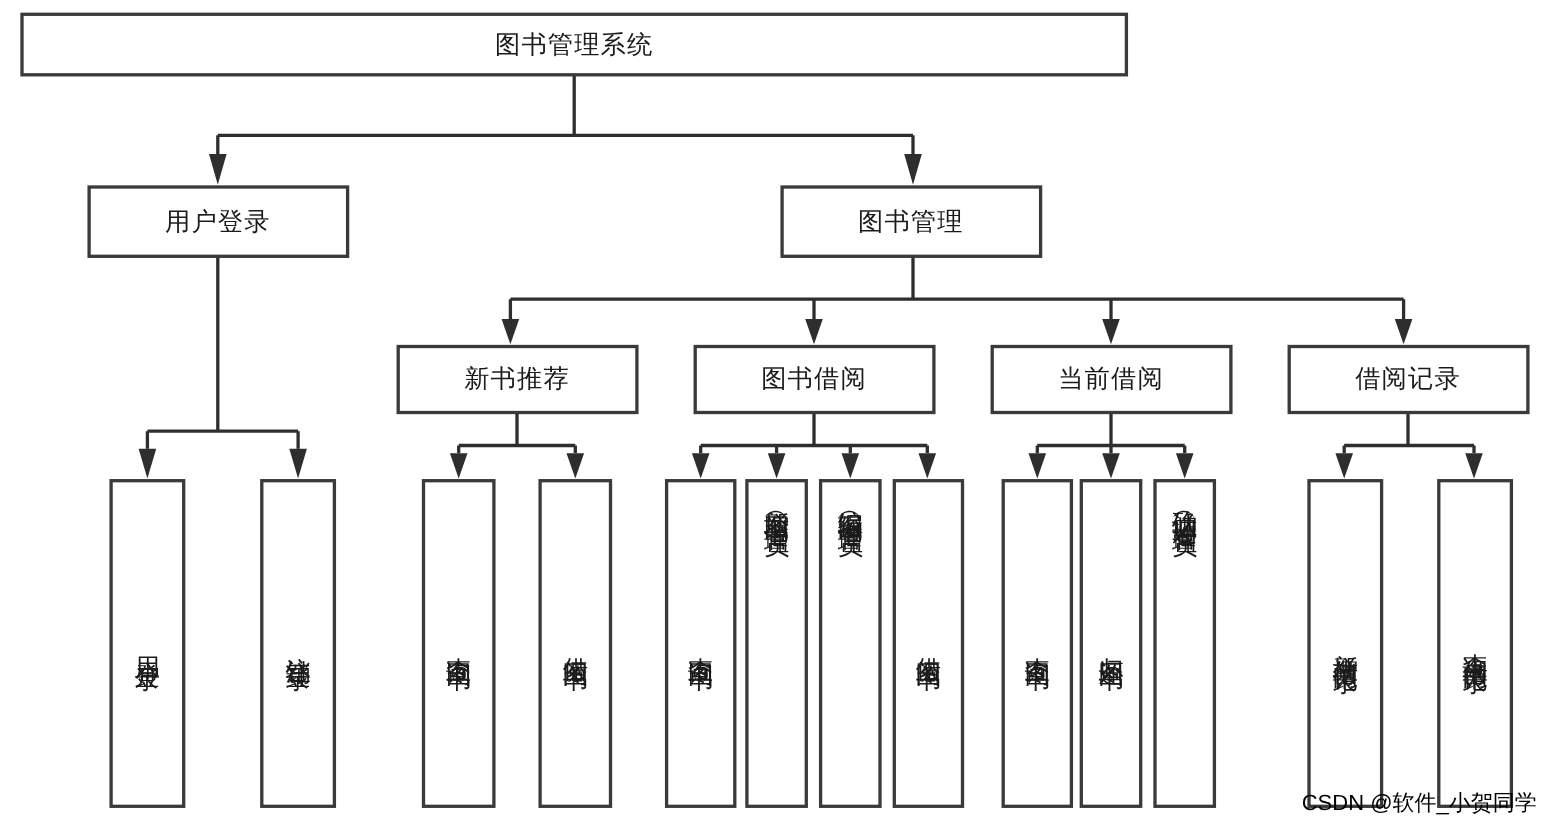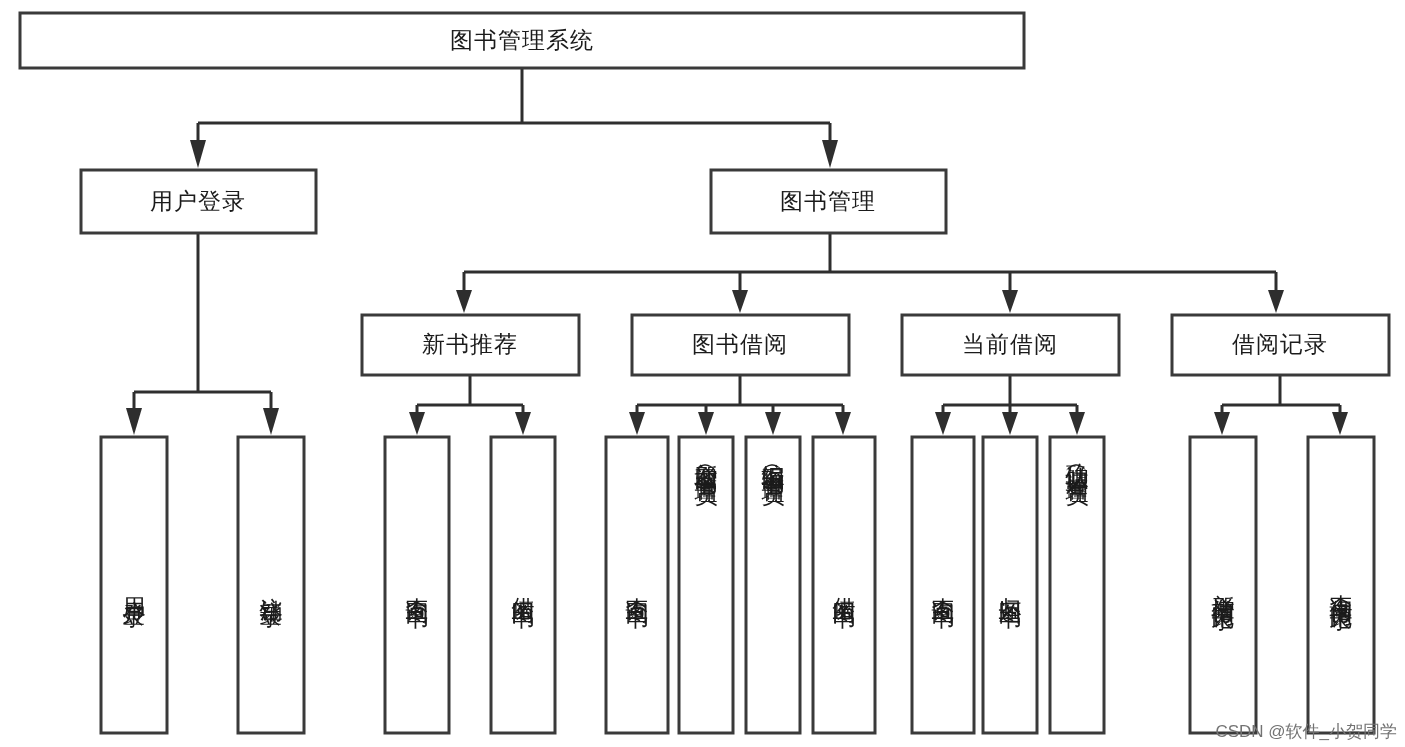--- a/index.html
+++ b/index.html
@@ -33,21 +33,21 @@
     font-family:"Liberation Sans","DejaVu Sans",sans-serif;
     font-size:23px;line-height:1.18;
     color:#1b1b1b;letter-spacing:3px;
     display:flex;align-items:center;justify-content:center;
     white-space:nowrap;
     pointer-events:none;
   }
   .watermark{
     position:absolute;right:8px;bottom:4px;
     font-family:"Liberation Sans","DejaVu Sans",sans-serif;
-    font-size:17px;color:#737373;white-space:nowrap;
+    font-size:20px;color:#000000;white-space:nowrap;
   }
 </style>
 </head>
 <body>
 
 <div id="diagram-root">
 
   <svg class="diagram" viewBox="0 0 1405 747">
     <defs></defs>
 

